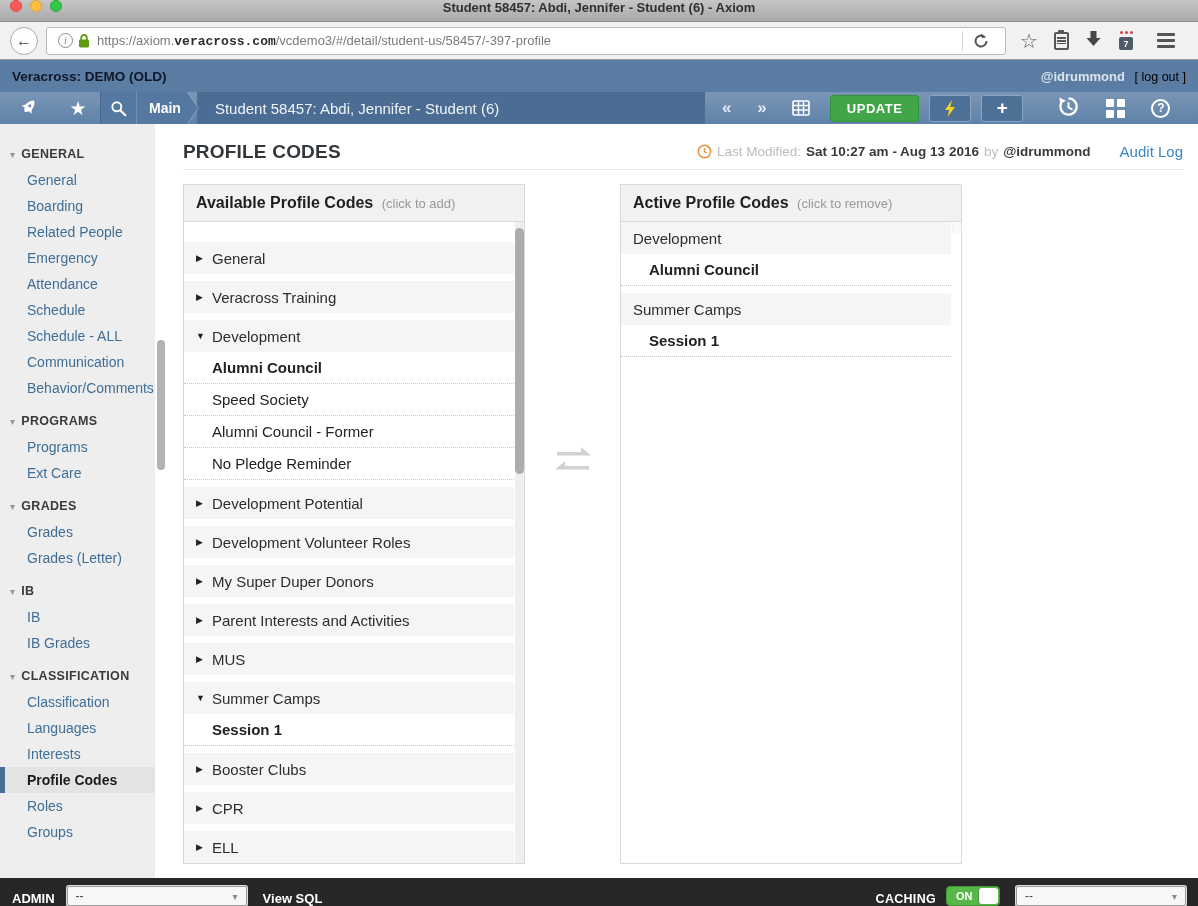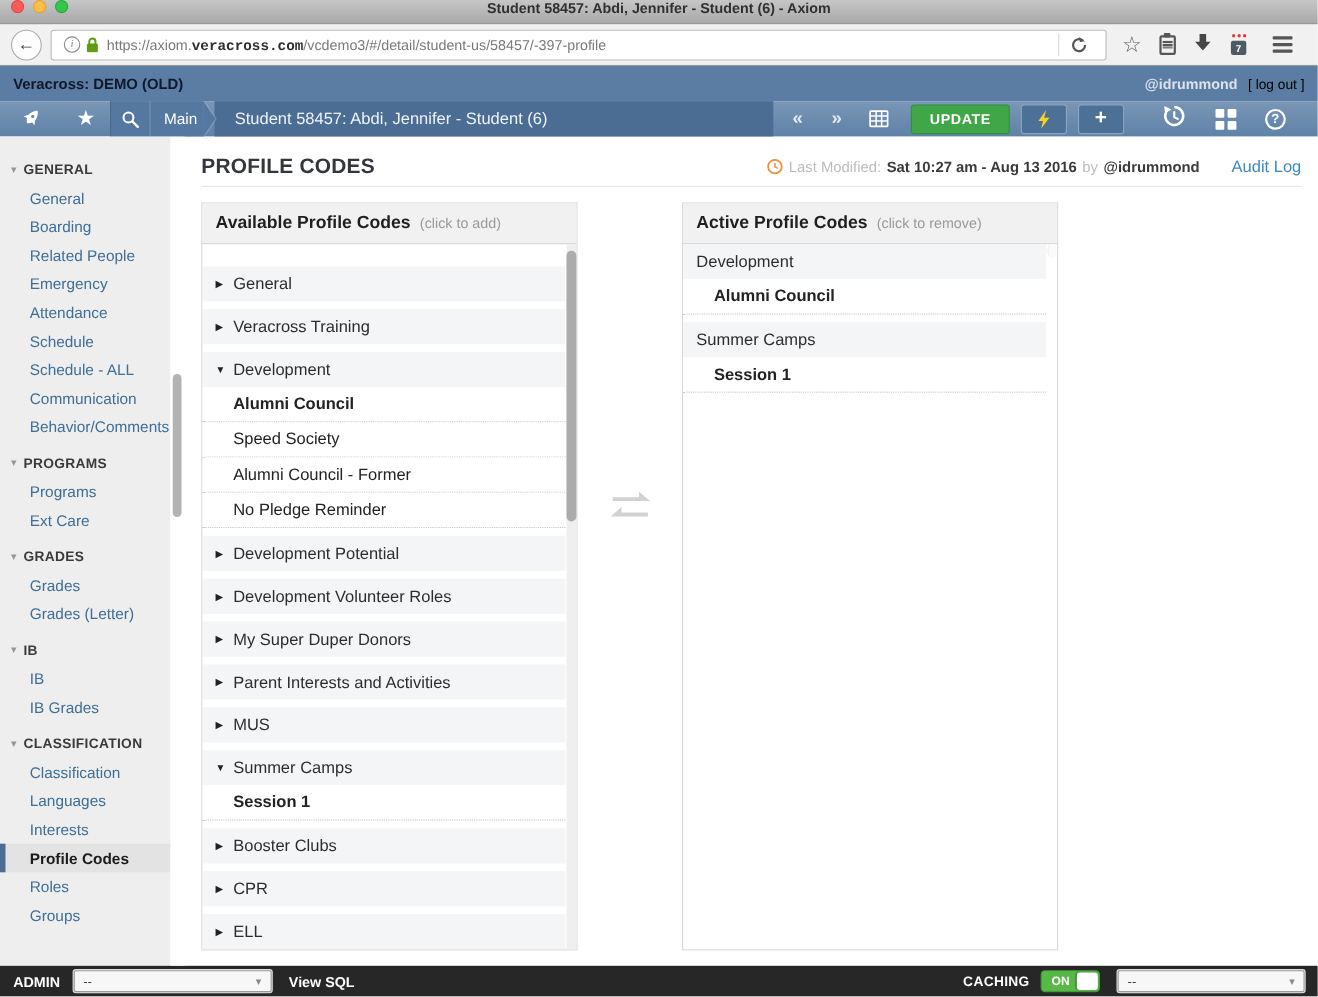--- a/index.html
+++ b/index.html
@@ -48,21 +48,21 @@
   .strip-right { margin-left:auto; font-size:13px; }
   .strip-user { color:#dbe4ee; font-weight:bold; }
   .strip-logout { color:#000000; margin-left:6px; font-size:12.5px; }
 
   
   .vc-toolbar { height:32px; background:linear-gradient(#7a96b6,#5e82a8); display:flex; align-items:stretch; flex:0 0 32px; }
   .tb-icon { display:flex; align-items:center; justify-content:center; }
   .rocket-wrap { width:56px; }
   .fav-star { width:44px; color:#fff; font-size:19px; }
   .search-box { width:36px; background:#54789f; border-left:1px solid rgba(0,0,0,.12); }
-  .crumb-main { background:#54789f; color:#fff; font-weight:normal; font-size:14px; display:flex; align-items:center;
+  .crumb-main { background:#54789f; color:#fff; font-weight:bold; font-size:14px; display:flex; align-items:center;
     padding:0 6px 0 12px; border-left:1px solid rgba(255,255,255,.18); }
   .crumb-arrow { width:0; height:0; border-top:16px solid transparent; border-bottom:16px solid transparent; border-left:11px solid #54789f;
     position:relative; z-index:2; filter:drop-shadow(1px 0 0 rgba(255,255,255,.25)); }
   .record-tab { background:#4b6d93; color:#eef3f9; font-size:15px; display:flex; align-items:center; padding:0 14px 0 18px; width:508px; margin-left:-1px; }
   .nav-arrows { display:flex; align-items:center; gap:4px; margin-left:6px; }
   .nav-btn { color:#e3ebf3; font-size:17px; font-weight:bold; padding:0 11px; display:flex; align-items:center; }
   .table-btn { padding:0 10px; display:flex; align-items:center; }
   .update-btn { align-self:center; background:#41a647; border:1px solid #33913a; border-radius:3px; color:#fff; font-weight:bold;
     font-size:13px; letter-spacing:.5px; padding:5px 16px; margin:0 10px; }
   .sq-btn { align-self:center; width:42px; height:27px; background:#4d7097; border:1px solid #8ba6c2; border-radius:3px;
@@ -108,21 +108,21 @@
   .row-group { background:#f4f5f7; height:32px; display:flex; align-items:center; padding:0 12px; font-size:15px; color:#2d2d2d; cursor:pointer; }
   .row-group .tri { width:16px; font-size:9px; color:#222; }
   .row-child { background:#fff; height:32px; display:flex; align-items:center; padding-left:28px; font-size:15px; color:#222;
     border-bottom:1px dotted #c6c6c6; cursor:pointer; }
   .row-child.active-code { font-weight:bold; }
   .act .row-group { padding-left:12px; }
 
   .swap-wrap { position:absolute; left:342px; width:95px; top:262px; display:flex; justify-content:center; }
 
   
-  .admin-bar { height:28px; background:#272727; display:flex; align-items:center; padding:0 12px; flex:0 0 28px; }
+  .admin-bar { height:28px; background:#272727; display:flex; align-items:flex-end; padding:0 12px; flex:0 0 28px; }
   .admin-label { color:#fff; font-weight:bold; font-size:13px; margin-right:12px; }
   .dd { width:180px; height:20px; background:#f7f7f7; border:1px solid #9a9a9a; box-shadow:0 0 0 1px rgba(255,255,255,.85);
     border-radius:2px; display:flex; align-items:center; padding:0 8px; font-size:12px; color:#444; }
   .dd .caret { margin-left:auto; color:#888; font-size:10px; }
   .view-sql { color:#fff; font-size:13px; font-weight:bold; margin-left:16px; }
   .admin-spacer { flex:1; }
   .caching-label { color:#fff; font-size:12.5px; font-weight:bold; letter-spacing:.3px; margin-right:10px; }
   .toggle { width:54px; height:20px; background:#57b847; border:1px solid #3f9a33; border-radius:4px; position:relative;
     color:#fff; font-size:11px; font-weight:bold; display:flex; align-items:center; padding-left:9px; margin-right:16px; }
   .toggle .knob { position:absolute; right:1px; top:1px; width:19px; height:16px; background:#fff; border-radius:3px; box-shadow:-1px 0 1px rgba(0,0,0,.2); }

